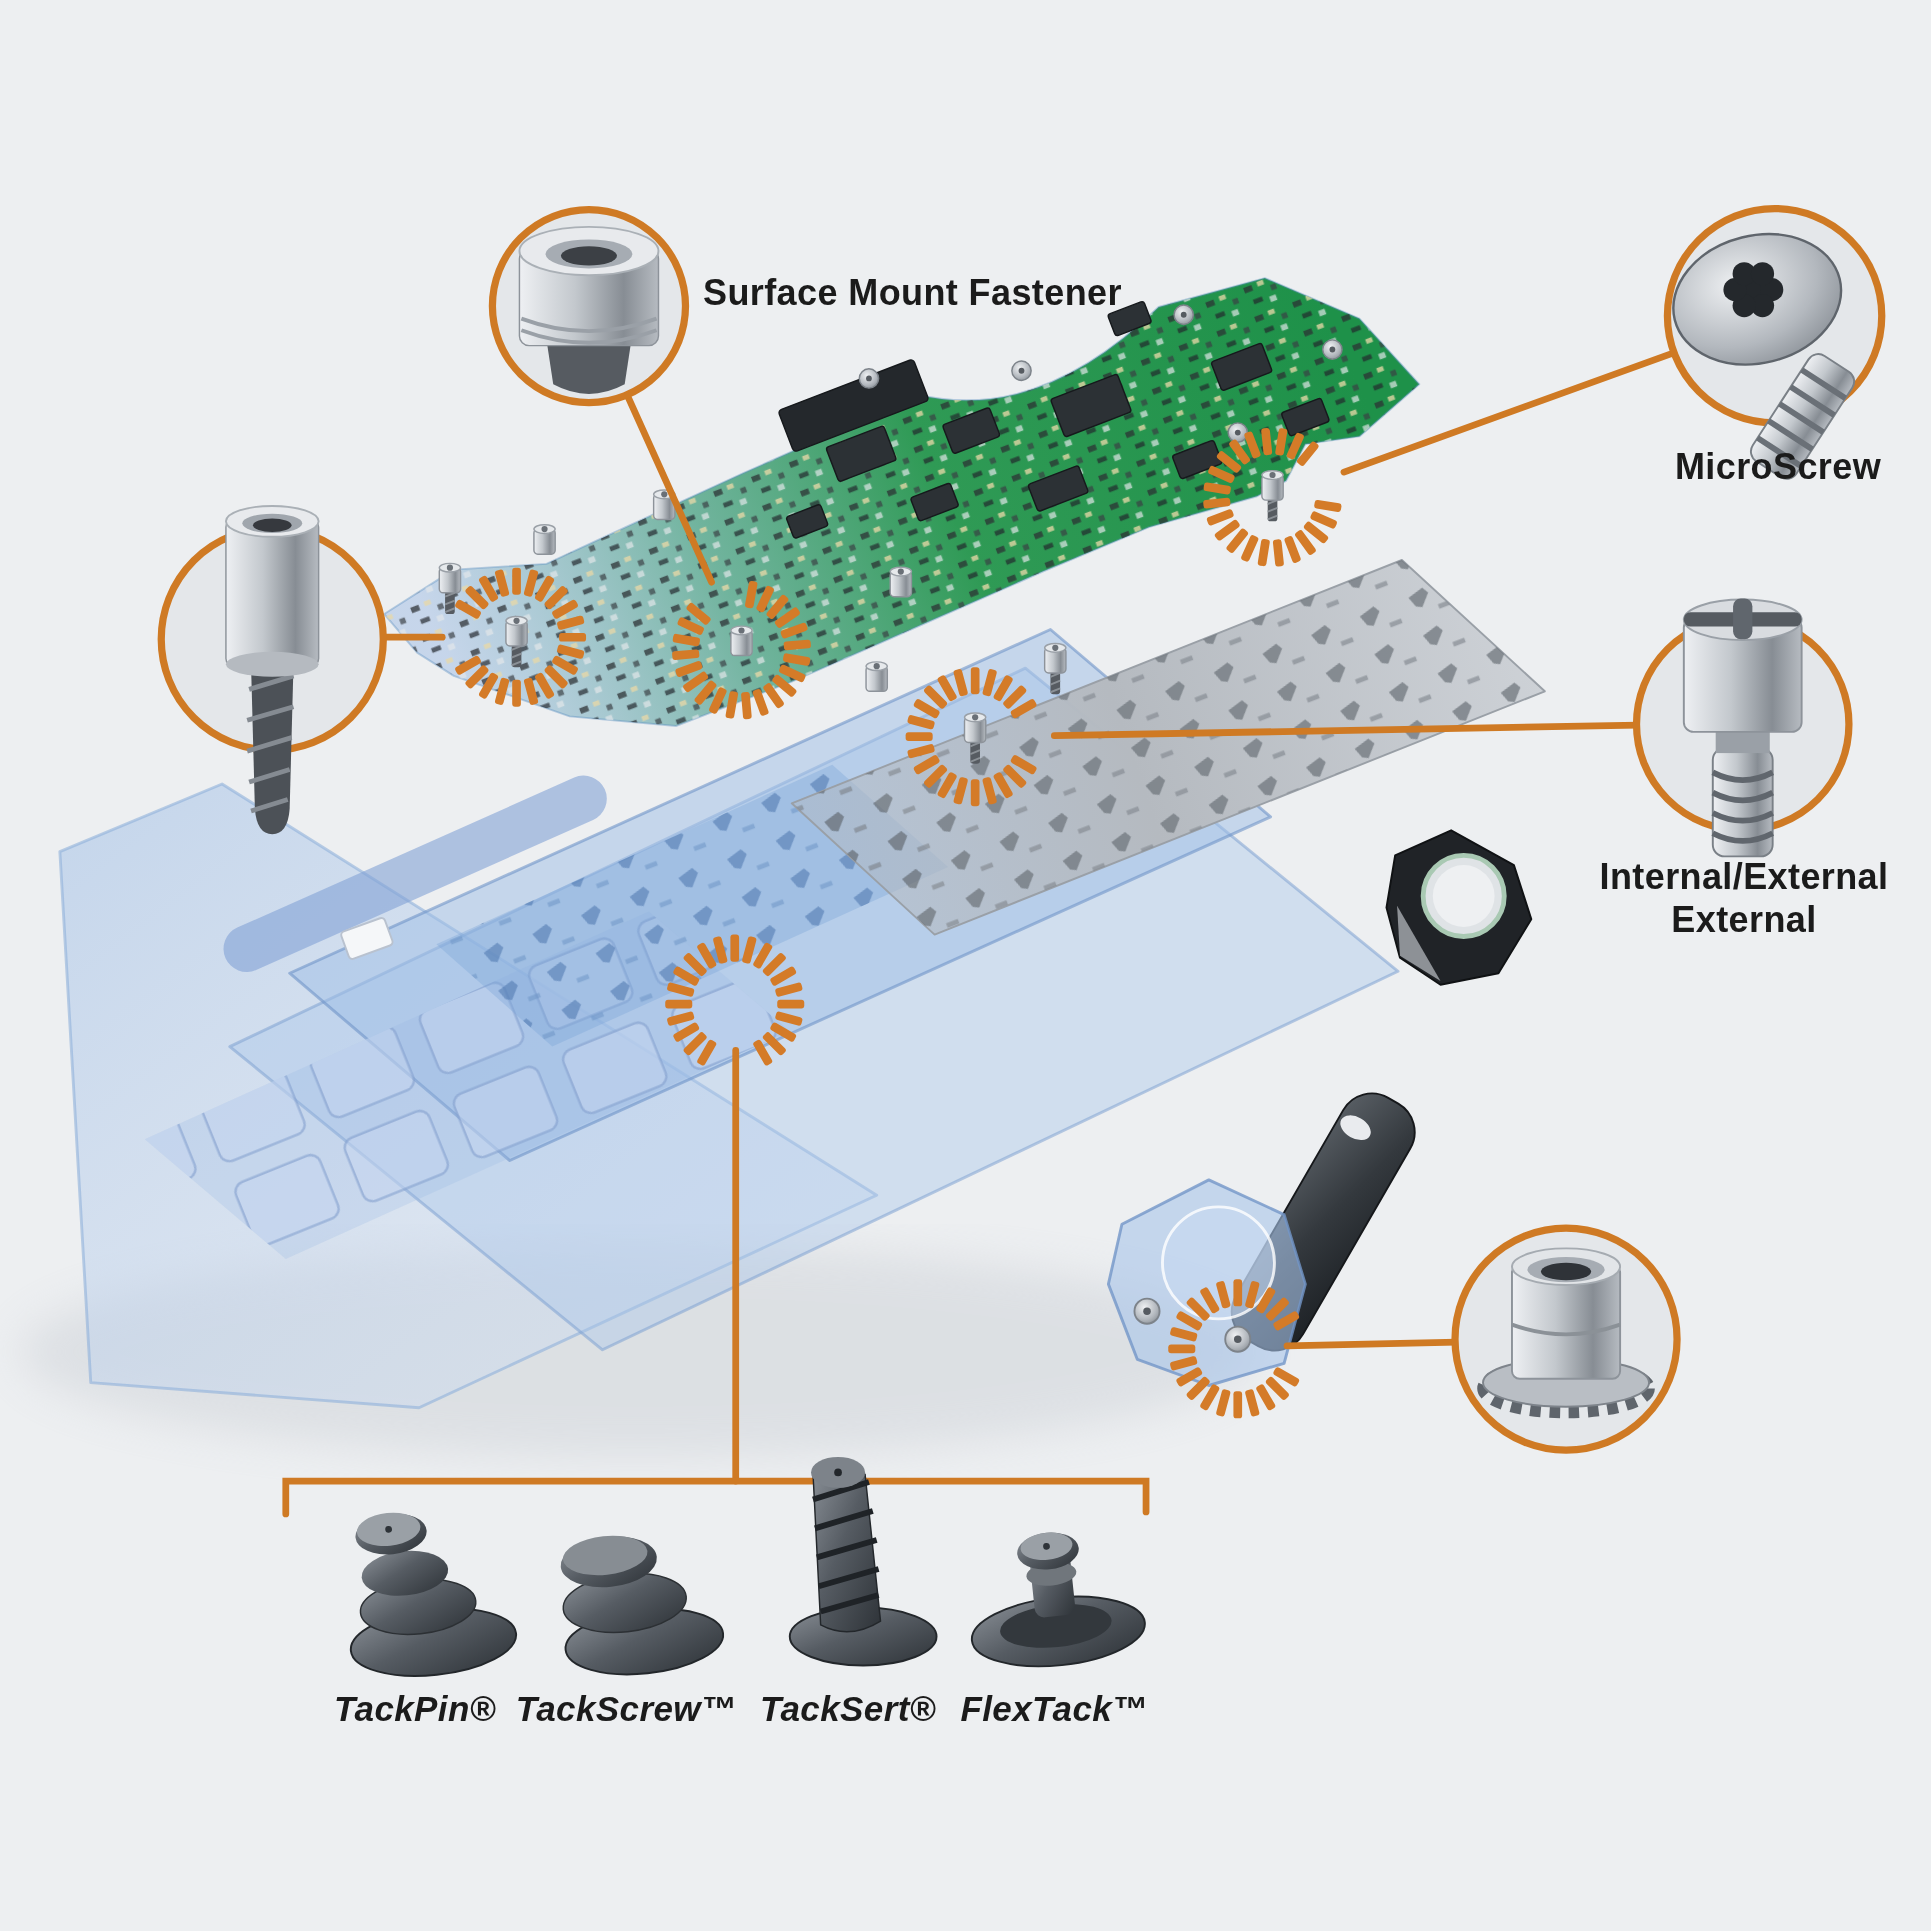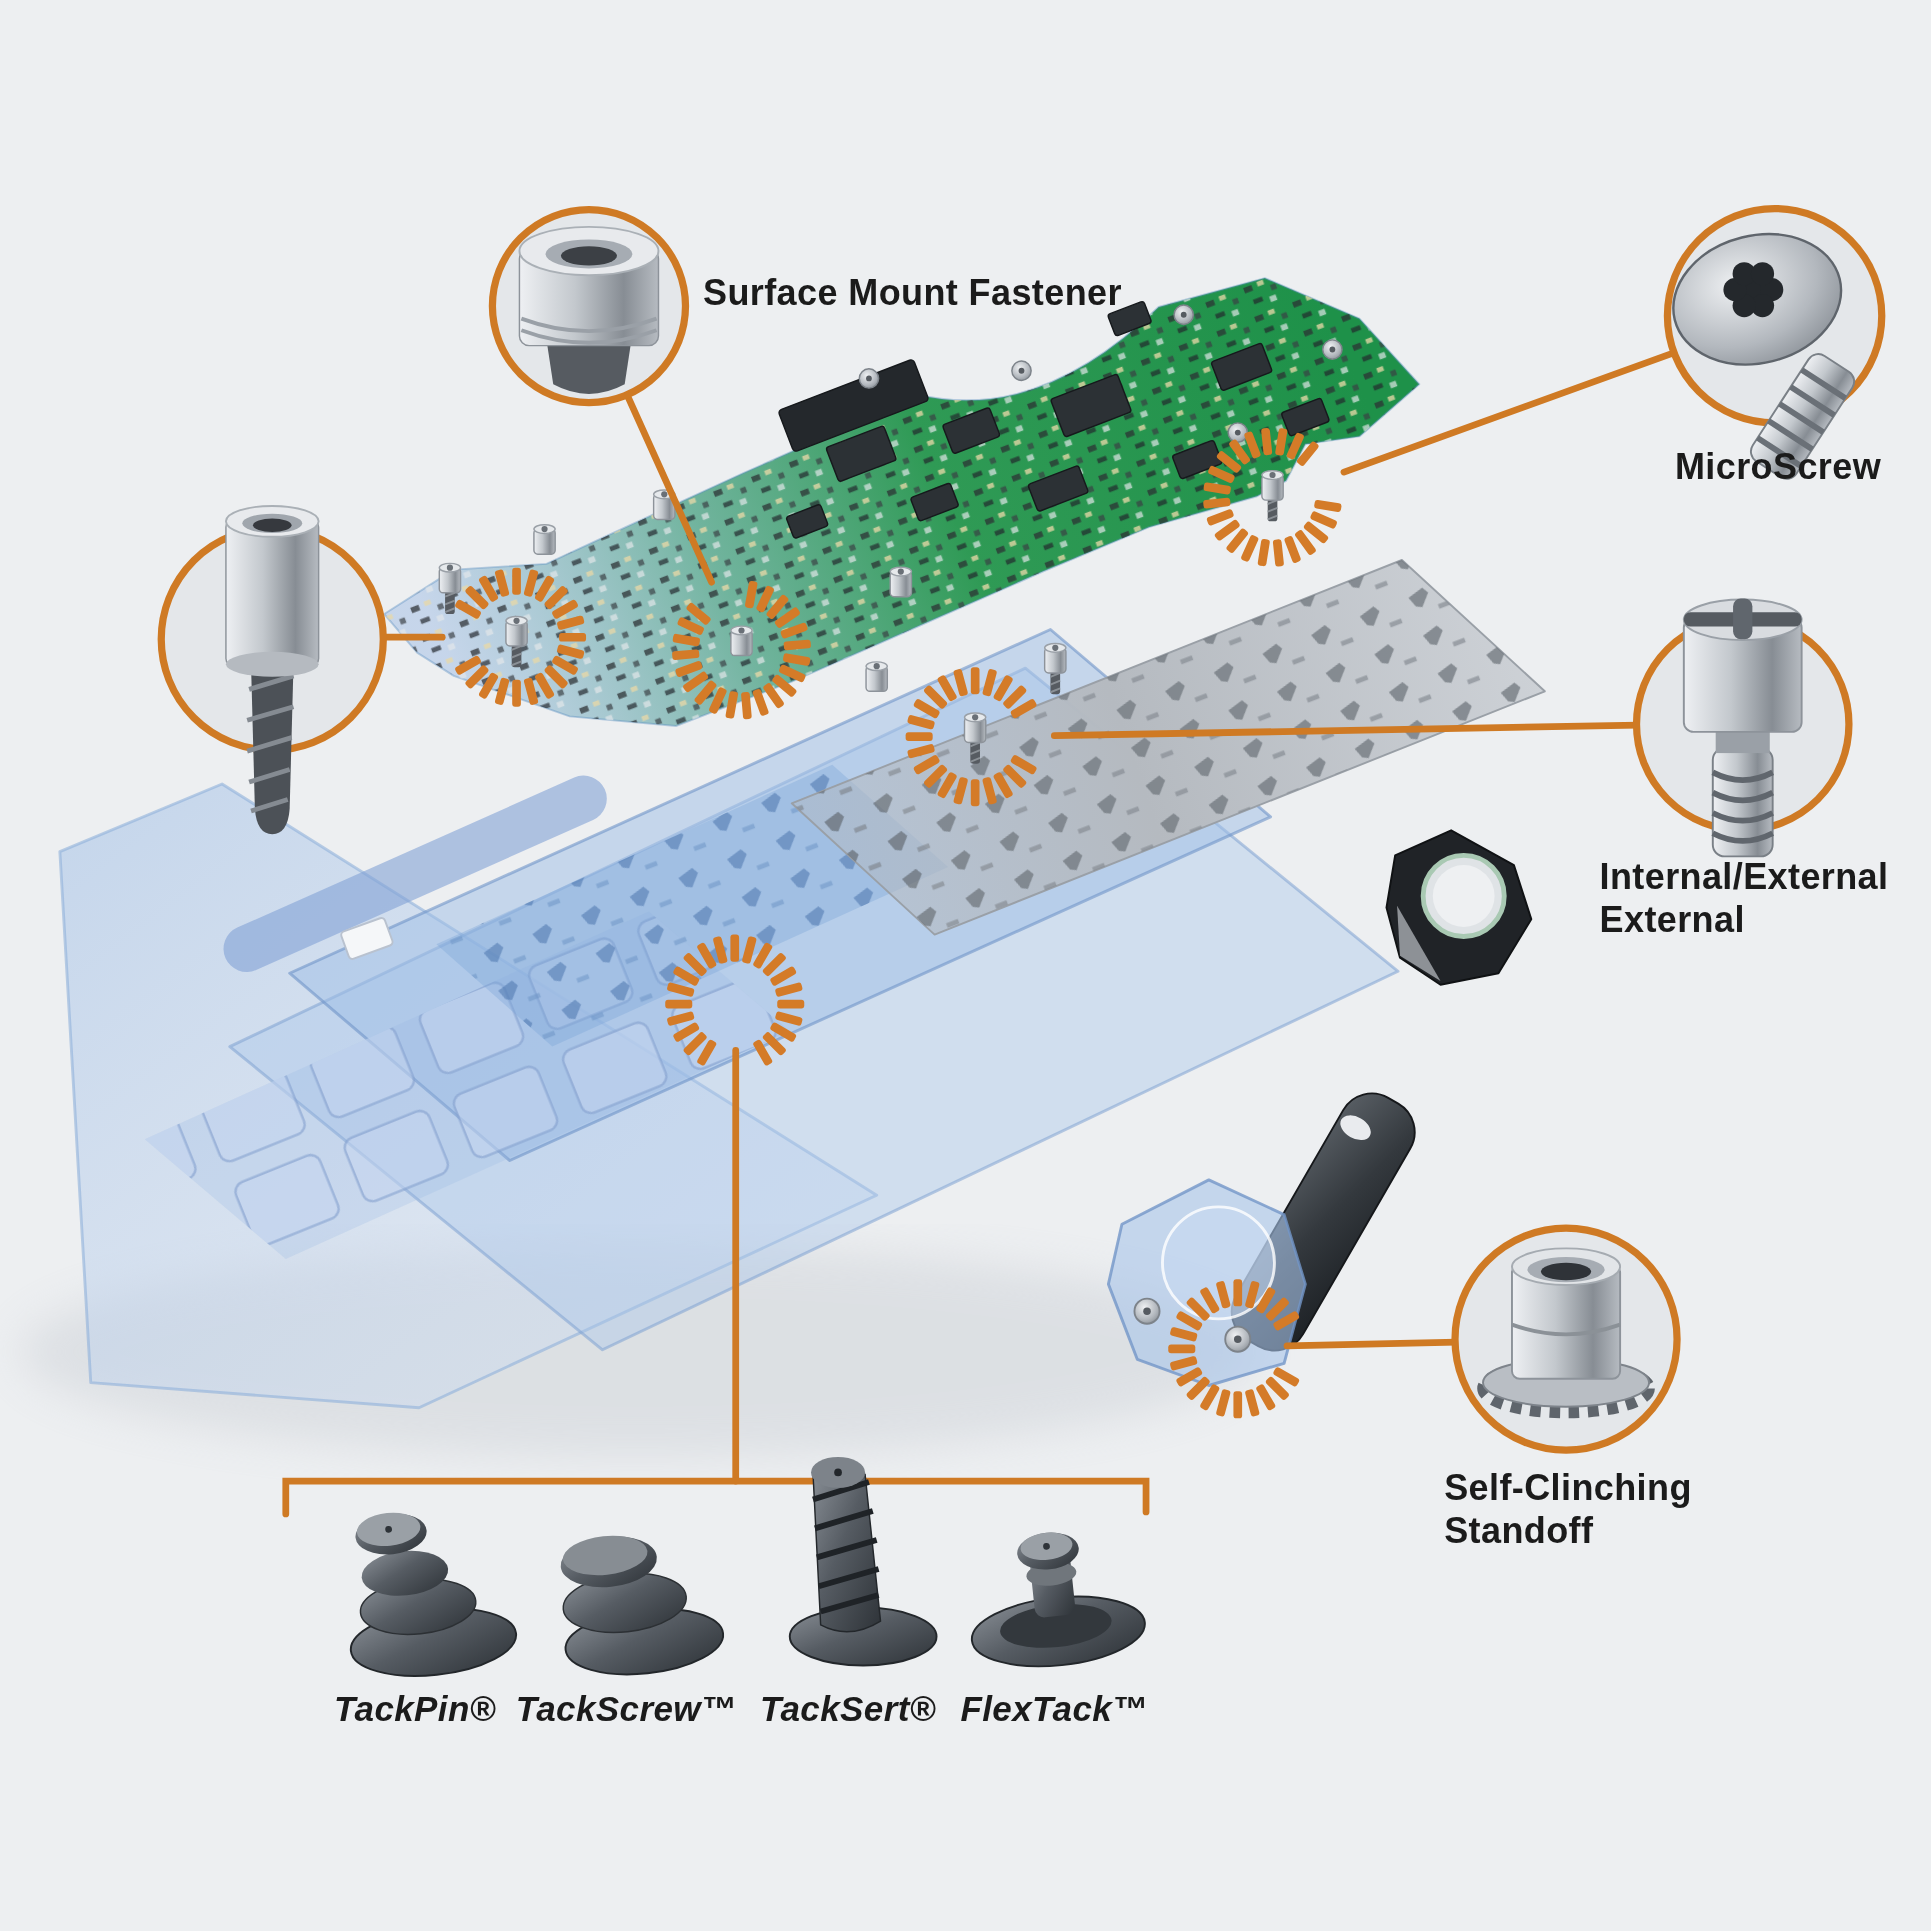--- a/index.html
+++ b/index.html
@@ -2,21 +2,21 @@
 <html><head>
 <meta charset="utf-8">
 <style>
   html,body{margin:0;padding:0;}
   body{width:1931px;height:1931px;background:#edeff1;position:relative;overflow:hidden;
        font-family:"Liberation Sans", sans-serif;}
   .stage{position:absolute;inset:0;}
   svg{position:absolute;left:0;top:0;}
   .lbl{position:absolute;color:#1b1b1b;font-weight:700;font-size:36px;letter-spacing:0.4px;
        white-space:nowrap;line-height:1.2;}
-  .center{transform:translateX(-50%);text-align:left;}
+  .center{transform:translateX(-50%);text-align:center;}
   .prod{font-size:35px;font-style:italic;}
   .l-surface{left:703px;top:271px;}
   .l-micro{left:1778px;top:445px;}
   .l-zack{left:274px;top:792px;}
   .l-ie{left:1744px;top:855px;}
   .l-self{left:1568px;top:1466px;}
   .l-tackpin{left:415px;top:1688px;}
   .l-tackscrew{left:626px;top:1688px;}
   .l-tacksert{left:848px;top:1688px;}
   .l-flextack{left:1054px;top:1688px;}
@@ -326,22 +326,18 @@
   <circle cx="-3" cy="-49" r="3.5" fill="#2e3338"></circle>
 </g>
 </svg>
 
 <div class="lbl l-surface">Surface Mount Fastener</div>
 <div class="lbl center l-micro">MicroScrew</div>
 <div class="lbl center l-ie">
   <div>Internal/External</div>
   <div>External</div>
 </div>
-<div class="lbl center l-self">
-  <div>Self-Clinching</div>
-  <div>Standoff</div>
-</div>
 <div class="lbl prod center l-tackpin">TackPin®</div>
 <div class="lbl prod center l-tackscrew">TackScrew™</div>
 <div class="lbl prod center l-tacksert">TackSert®</div>
 <div class="lbl prod center l-flextack">FlexTack™</div>
 </div>
 
 
 </body></html>

